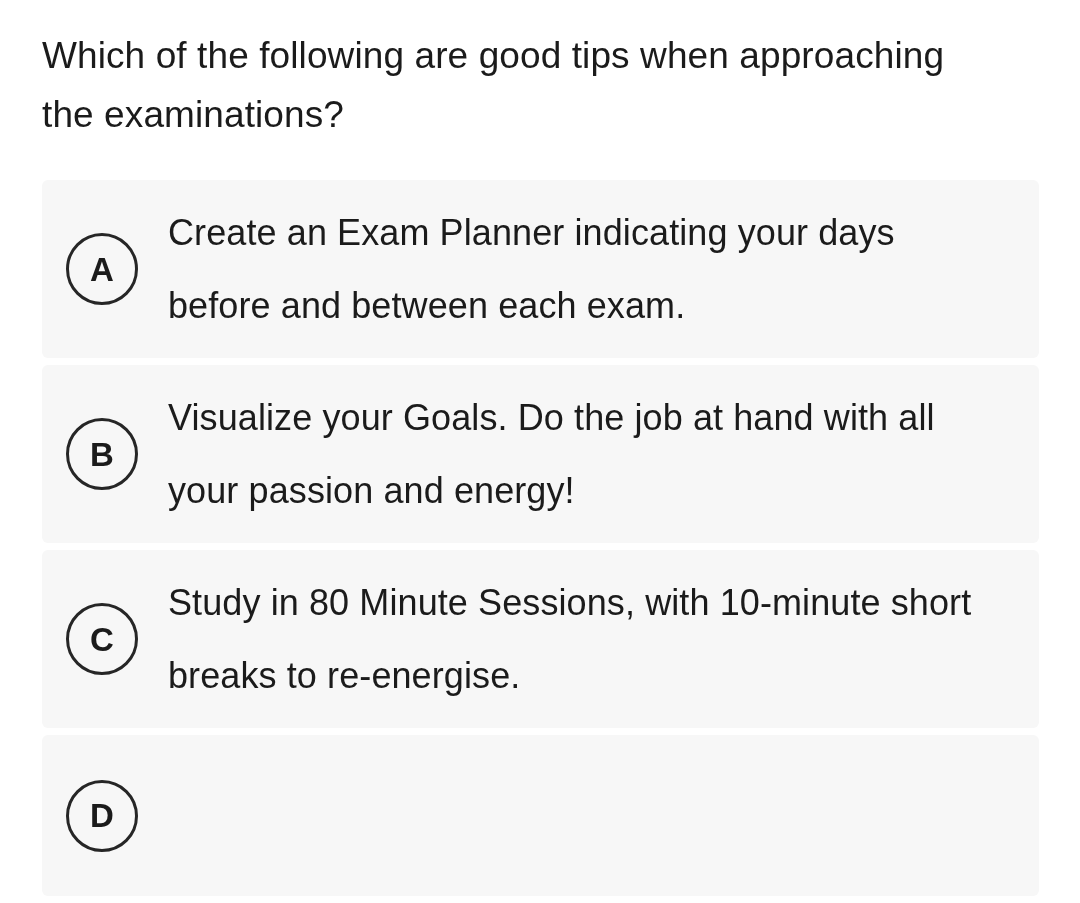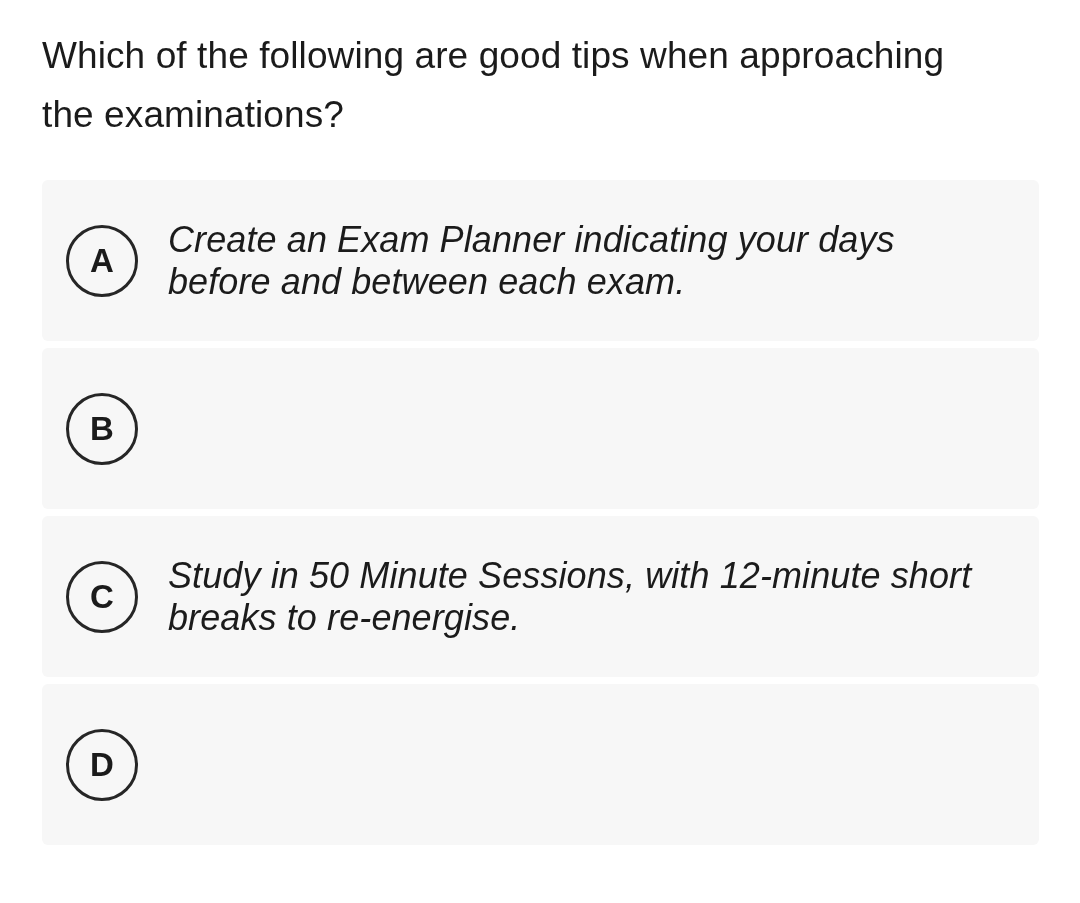--- a/index.html
+++ b/index.html
@@ -74,49 +74,49 @@
     font-weight: 700;
     color: #1b1b1b;
     line-height: 1;
     box-sizing: border-box;
     margin-right: 30px;
   }
 
   .option-text {
     flex: 1 1 auto;
     font-size: 36px;
-    line-height: 42px;
+    line-height: 73px;
     color: #1b1b1b;
     font-weight: 400;
     letter-spacing: 0.1px;
     padding-right: 10px;
-    font-style: italic;
   }
 </style>
 </head>
 <body>
 
 <div class="quiz-root">
 
   <div class="question-stem">Which of the following are good tips when approaching the examinations?</div>
 
   <div class="options-list">
 
     <div class="option-card">
       <div class="option-letter-circle">A</div>
       <div class="option-text">Create an Exam Planner indicating your days before and between each exam.</div>
     </div>
 
     <div class="option-card">
       <div class="option-letter-circle">B</div>
+      <div class="option-text">Visualize your Goals. Do the job at hand with all your passion and energy!</div>
     </div>
 
     <div class="option-card">
       <div class="option-letter-circle">C</div>
-      <div class="option-text">Study in 50 Minute Sessions, with 12-minute short breaks to re-energise.</div>
+      <div class="option-text">Study in 80 Minute Sessions, with 10-minute short breaks to re-energise.</div>
     </div>
 
     <div class="option-card">
       <div class="option-letter-circle">D</div>
     </div>
 
   </div>
 </div>
 
 </body></html>

